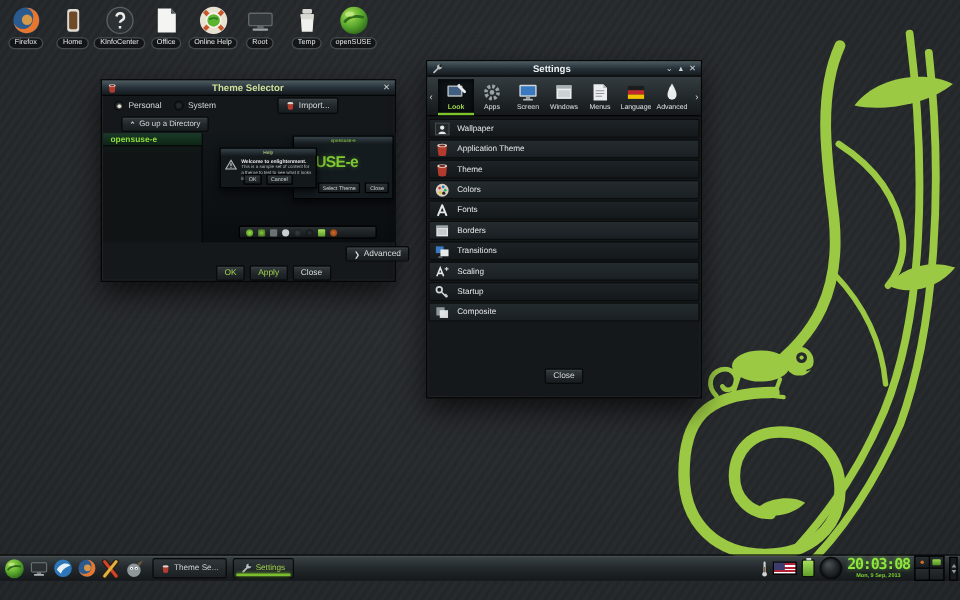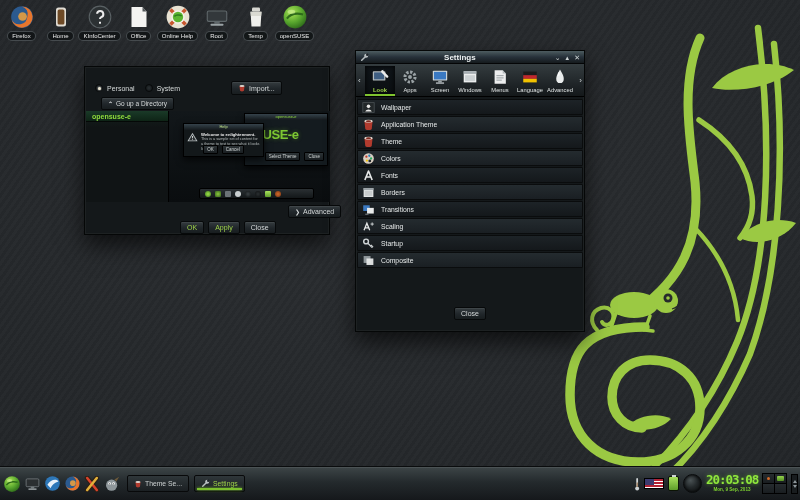--- a/index.html
+++ b/index.html
@@ -86,21 +86,21 @@
   .set-list { height:172px; padding:2px 1px 0 1px; display:flex; flex-direction:column; gap:1px; }
   .row { height:16px; display:flex; align-items:center; gap:6px; padding:0 4px;
     border:1px solid #0a0c0d; border-radius:1px; cursor:pointer; }
   .row:nth-child(odd) { background:linear-gradient(#1d2327, #14181b); }
   .row:nth-child(even){ background:linear-gradient(#242b2f, #1a1f23); }
   .row .rlabel { font-size:6.8px; color:#e6e9e9; }
   .ricon { width:13px; height:13px; flex:0 0 13px; display:flex; align-items:center; justify-content:center; }
   .set-close { margin-top:auto; text-align:center; padding-bottom:11px; }
 
   
-  .taskbar { position:absolute; left:0; right:0; bottom:0; height:34px; z-index:6;
+  .taskbar { position:absolute; left:0; right:0; bottom:16px; height:22px; z-index:6;
     background:linear-gradient(#3d4547 0%, #242a2d 45%, #15181b 100%);
     border-top:1px solid #0a0c0d; box-shadow:inset 0 1px 0 rgba(255,255,255,.08);
     display:flex; align-items:center; padding:0 2px; }
   .tb-ico { width:18px; height:18px; display:flex; align-items:center; justify-content:center;
     margin:0 1px; cursor:pointer; }
   .task { height:17px; display:flex; align-items:center; gap:3px; padding:0 6px; margin-left:5px;
     font-size:6.8px; color:#ccd1d1; background:linear-gradient(#2f3639,#1b2023);
     border:1px solid #08090a; border-radius:2px; cursor:pointer; position:relative; white-space:nowrap; }
   .task.active { color:#9fd34a; }
   .task.active::after { content:""; position:absolute; left:2px; right:2px; bottom:1px; height:2px;
@@ -250,20 +250,31 @@
             <circle cx="12" cy="12" r="10.5" fill="url(#suse)"></circle>
             <path d="M4.5 13.5 q5 -6.5 15 -3.8" stroke="#2e6b1a" stroke-width="2" fill="none"></path>
             <ellipse cx="8.7" cy="7.2" rx="3.6" ry="2" fill="#d9f4a4" opacity=".55"></ellipse>
           </svg>
       </div>
       <div class="lbl">openSUSE</div>
     </div>
   </div>
 
   <div class="win" id="theme-win">
+    <div class="tbar">
+      <span class="ticon">
+        <svg width="9" height="9" viewBox="0 0 16 16">
+            <path d="M3 4 L4 13.2 A4 1.6 0 0 0 12 13.2 L13 4 Z" fill="#b23b2e"></path>
+            <ellipse cx="8" cy="4" rx="5" ry="1.8" fill="#ddd8d0"></ellipse>
+            <ellipse cx="8" cy="4" rx="3.2" ry="1.1" fill="#7e2a20"></ellipse>
+          </svg>
+      </span>
+      <span class="ttl">Theme Selector</span>
+      <span class="wbtn">✕</span>
+    </div>
 
     <div class="ts-radios">
       <span class="radio">
           <span class="rdot"></span>
         </span>
       <span>Personal</span>
       <span class="radio" style="margin-left:6px"></span>
       <span>System</span>
     </div>
 

